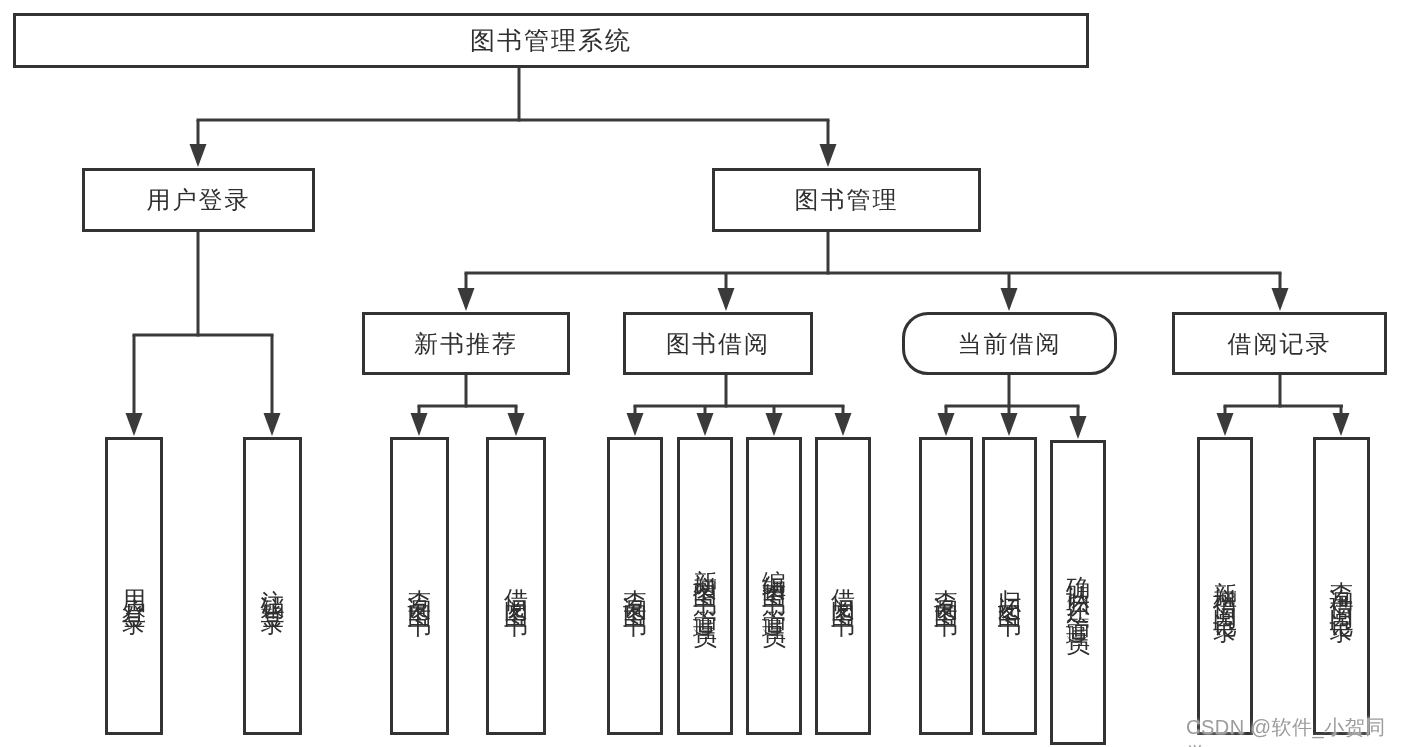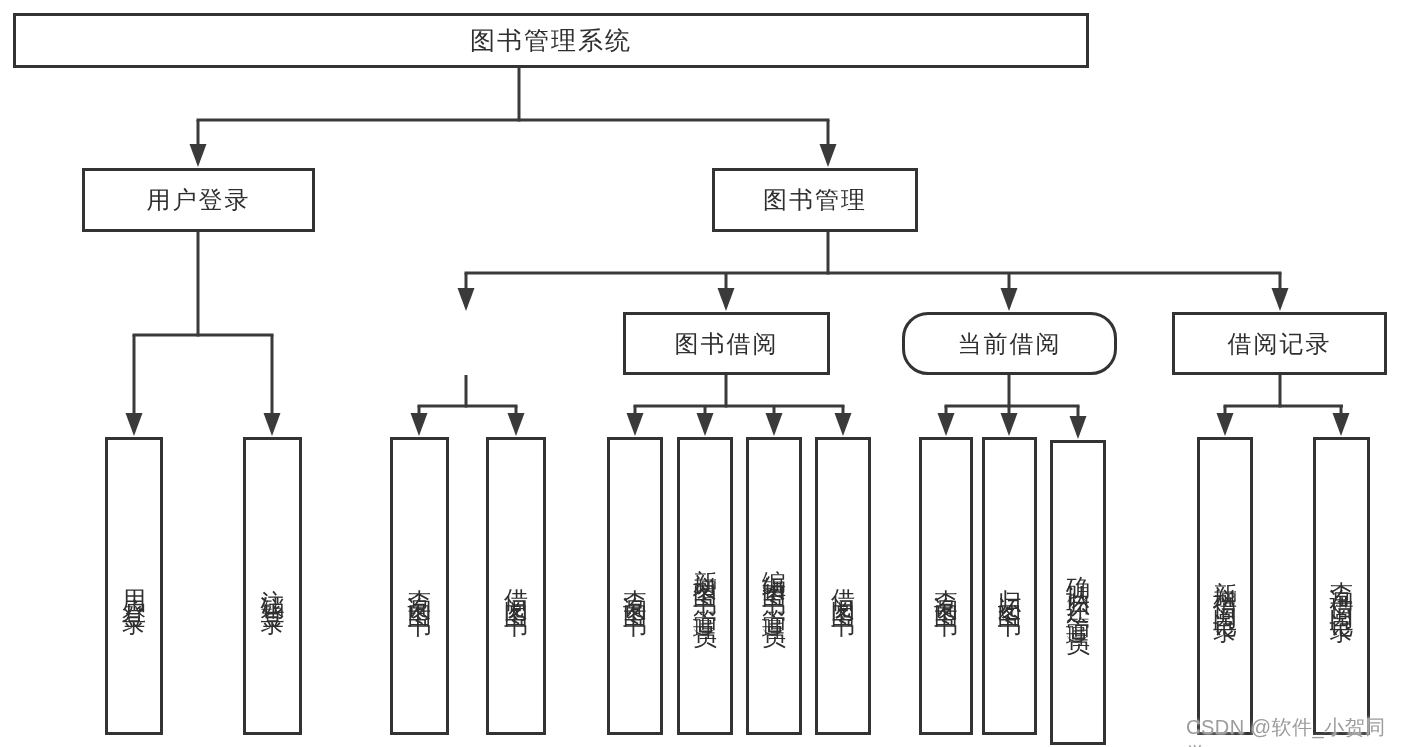--- a/index.html
+++ b/index.html
@@ -82,23 +82,24 @@
       <polygon points="1069.5,416 1086.5,416 1078,439" fill="#3a3a3a"></polygon>
       <line x1="1225" y1="406" x2="1225" y2="415" stroke="#3a3a3a" stroke-width="3"></line>
       <polygon points="1216.5,413 1233.5,413 1225,436" fill="#3a3a3a"></polygon>
       <line x1="1341" y1="406" x2="1341" y2="415" stroke="#3a3a3a" stroke-width="3"></line>
       <polygon points="1332.5,413 1349.5,413 1341,436" fill="#3a3a3a"></polygon>
     </svg>
 
   <div class="node root" style="left:13px;top:13px;width:1076px;height:55px;">图书管理系统</div>
 
   <div class="node branch" style="left:82px;top:168px;width:233px;height:64px;">用户登录</div>
-  <div class="node branch" style="left:712px;top:168px;width:206px;height:64px;">图书管理</div>
+  <div class="node branch" style="left:712px;top:168px;width:269px;height:64px;">图书管理</div>
 
-  <div class="node group" style="left:623px;top:312px;width:207px;height:63px;">图书借阅</div>
+  <div class="node group" style="left:362px;top:312px;width:208px;height:63px;">新书推荐</div>
+  <div class="node group" style="left:623px;top:312px;width:190px;height:63px;">图书借阅</div>
   <div class="node group" style="left:902px;top:312px;width:215px;height:63px;border-radius:26px;">当前借阅</div>
   <div class="node group" style="left:1172px;top:312px;width:215px;height:63px;">借阅记录</div>
 
   <div class="node leaf" style="left:105px;top:437px;width:58px;height:298px;">
     <span class="vtext">用户登录</span>
     </div>
   <div class="node leaf" style="left:243px;top:437px;width:59px;height:298px;">
     <span class="vtext">注销登录</span>
     </div>
 

